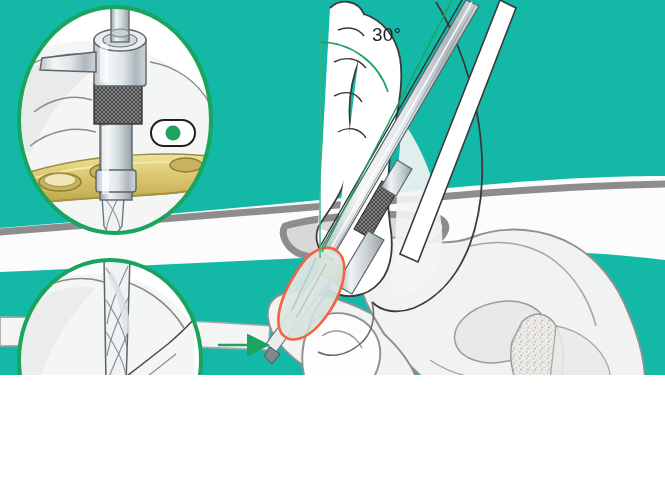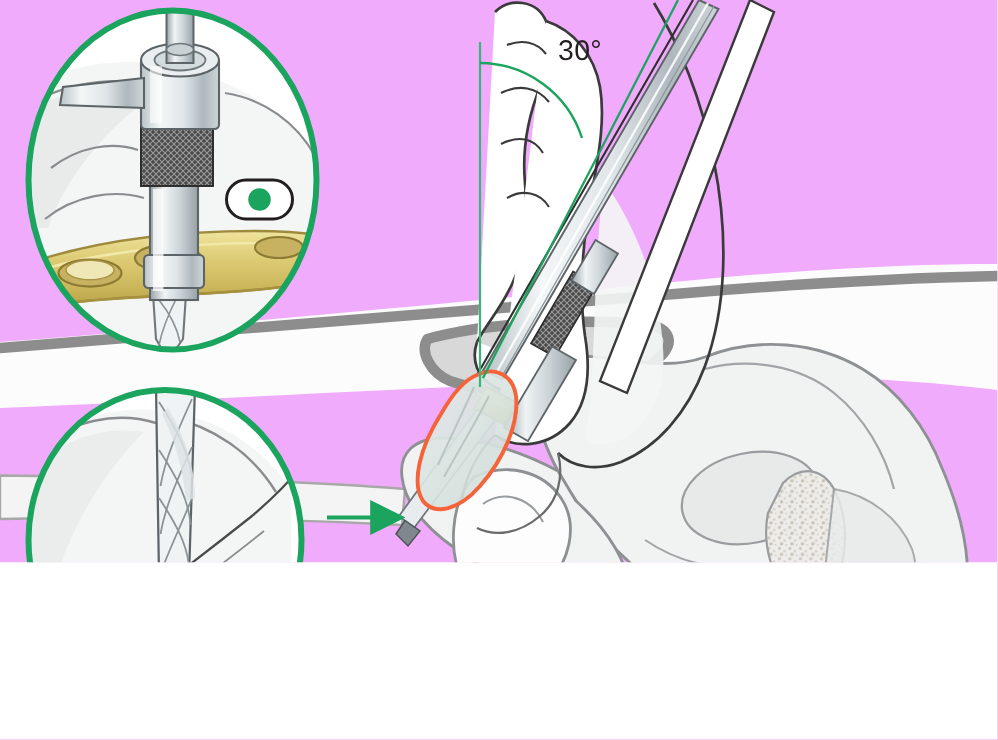--- a/index.html
+++ b/index.html
@@ -7,21 +7,21 @@
     padding: 0;
     background: #ffffff;
   }
   body {
     font-family: "Liberation Sans", sans-serif;
   }
   #stage {
     position: relative;
     width: 665px;
     height: 375px;
-    background: #f0abfc;
+    background: #14b8a6;
     overflow: hidden;
   }
   #stage svg.layer {
     position: absolute;
     left: 0;
     top: 0;
     width: 665px;
     height: 493px;
   }
   .angle-label {

